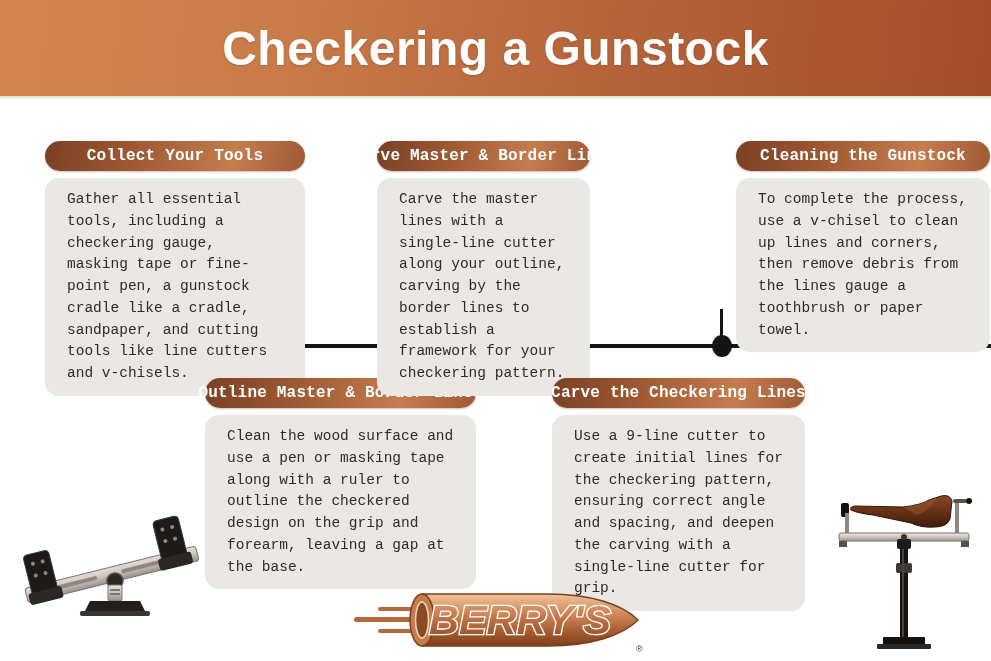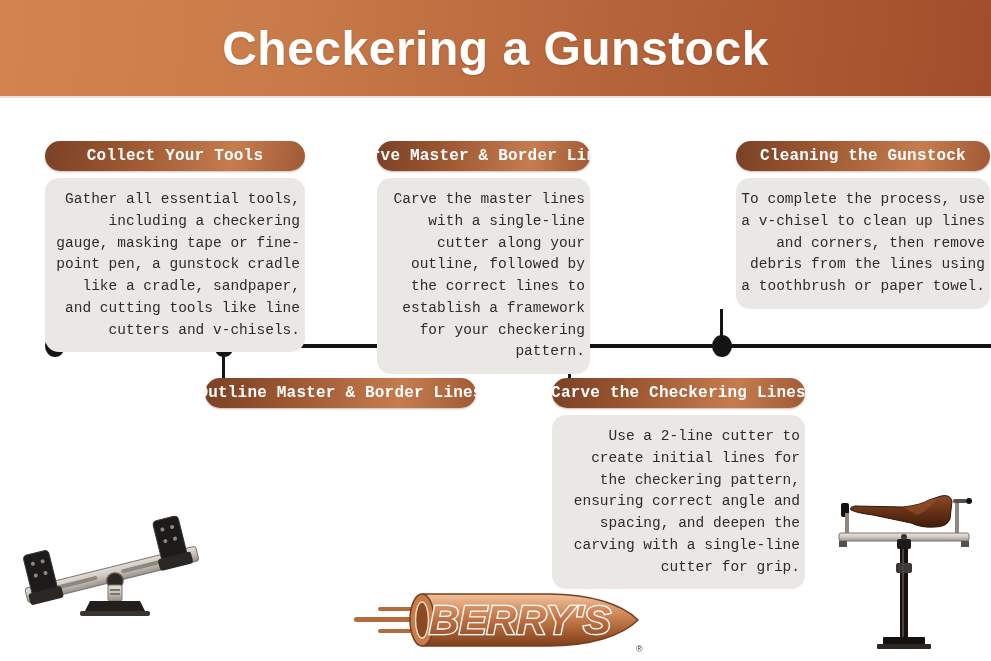--- a/index.html
+++ b/index.html
@@ -21,21 +21,21 @@
   
   .step{position:absolute;display:flex;flex-direction:column;font-family:Liberation Mono, monospace;}
   .pill{
     height:30px;border-radius:16px;display:flex;align-items:center;justify-content:center;
     color:#ffffff;font-weight:700;font-size:16px;letter-spacing:.2px;
     background:linear-gradient(100deg,#7a4126 0%,#98542f 28%,#c57c4e 72%,#a05a35 100%);
     box-shadow:0 1px 2px rgba(80,40,20,.3);white-space:nowrap;
   }
   .card{
     margin-top:7px;background:#eae8e5;border-radius:14px;
-    padding:11px 5px;text-align:right;color:#2f2b28;
+    padding:11px 22px;text-align:left;color:#2f2b28;
     font-size:14.5px;line-height:1.5;
   }
   .s1{left:45px;top:141px;width:260px;}
   .s2{left:205px;top:378px;width:271px;}
   .s3{left:377px;top:141px;width:213px;}
   .s4{left:552px;top:378px;width:253px;}
   .s5{left:712px;top:141px;width:254px;margin-left:24px;}
   
   .tl-line{position:absolute;left:54px;top:344px;width:937px;height:4px;background:#141414;}
   .tl-dot{position:absolute;width:20px;height:22px;border-radius:50%;background:#141414;top:335px;}
@@ -73,35 +73,36 @@
   <div class="tl-dot d4"></div>
   <div class="tl-dot d5"></div>
 
   <div class="step s1">
     <div class="pill">Collect Your Tools</div>
     <div class="card">Gather all essential tools, including a checkering gauge, masking tape or fine-point pen, a gunstock cradle like a cradle, sandpaper, and cutting tools like line cutters and v-chisels.</div>
   </div>
 
   <div class="step s2">
     <div class="pill">Outline Master &amp; Border Lines</div>
+    <div class="card">Clean the wood surface and use a pen or masking tape along with a ruler to outline the checkered design on the grip and forearm, leaving a gap at the base.</div>
   </div>
 
   <div class="step s3">
     <div class="pill">Carve Master &amp; Border Lines</div>
-    <div class="card">Carve the master lines with a single-line cutter along your outline, followed by the correct lines to establish a framework for your checkering pattern.</div>
+    <div class="card">Carve the master lines with a single-line cutter along your outline, carving by the border lines to establish a framework for your checkering pattern.</div>
   </div>
 
   <div class="step s4">
     <div class="pill">Carve the Checkering Lines</div>
-    <div class="card">Use a 2-line cutter to create initial lines for the checkering pattern, ensuring correct angle and spacing, and deepen the carving with a single-line cutter for grip.</div>
+    <div class="card">Use a 9-line cutter to create initial lines for the checkering pattern, ensuring correct angle and spacing, and deepen the carving with a single-line cutter for grip.</div>
   </div>
 
   <div class="step s5">
     <div class="pill">Cleaning the Gunstock</div>
-    <div class="card">To complete the process, use a v-chisel to clean up lines and corners, then remove debris from the lines using a toothbrush or paper towel.</div>
+    <div class="card">To complete the process, use a v-chisel to clean up lines and corners, then remove debris from the lines gauge a toothbrush or paper towel.</div>
   </div>
 
   <svg id="art-cradle" class="art" width="200" height="122" viewBox="0 0 200 122" aria-hidden="true">
     <defs>
       <linearGradient id="alu" x1="0" y1="0" x2="0" y2="1">
         <stop offset="0" stop-color="#e4e0da"></stop>
           <stop offset=".5" stop-color="#c8c2b9"></stop>
           <stop offset="1" stop-color="#97908a"></stop>
       </linearGradient>
     </defs>

